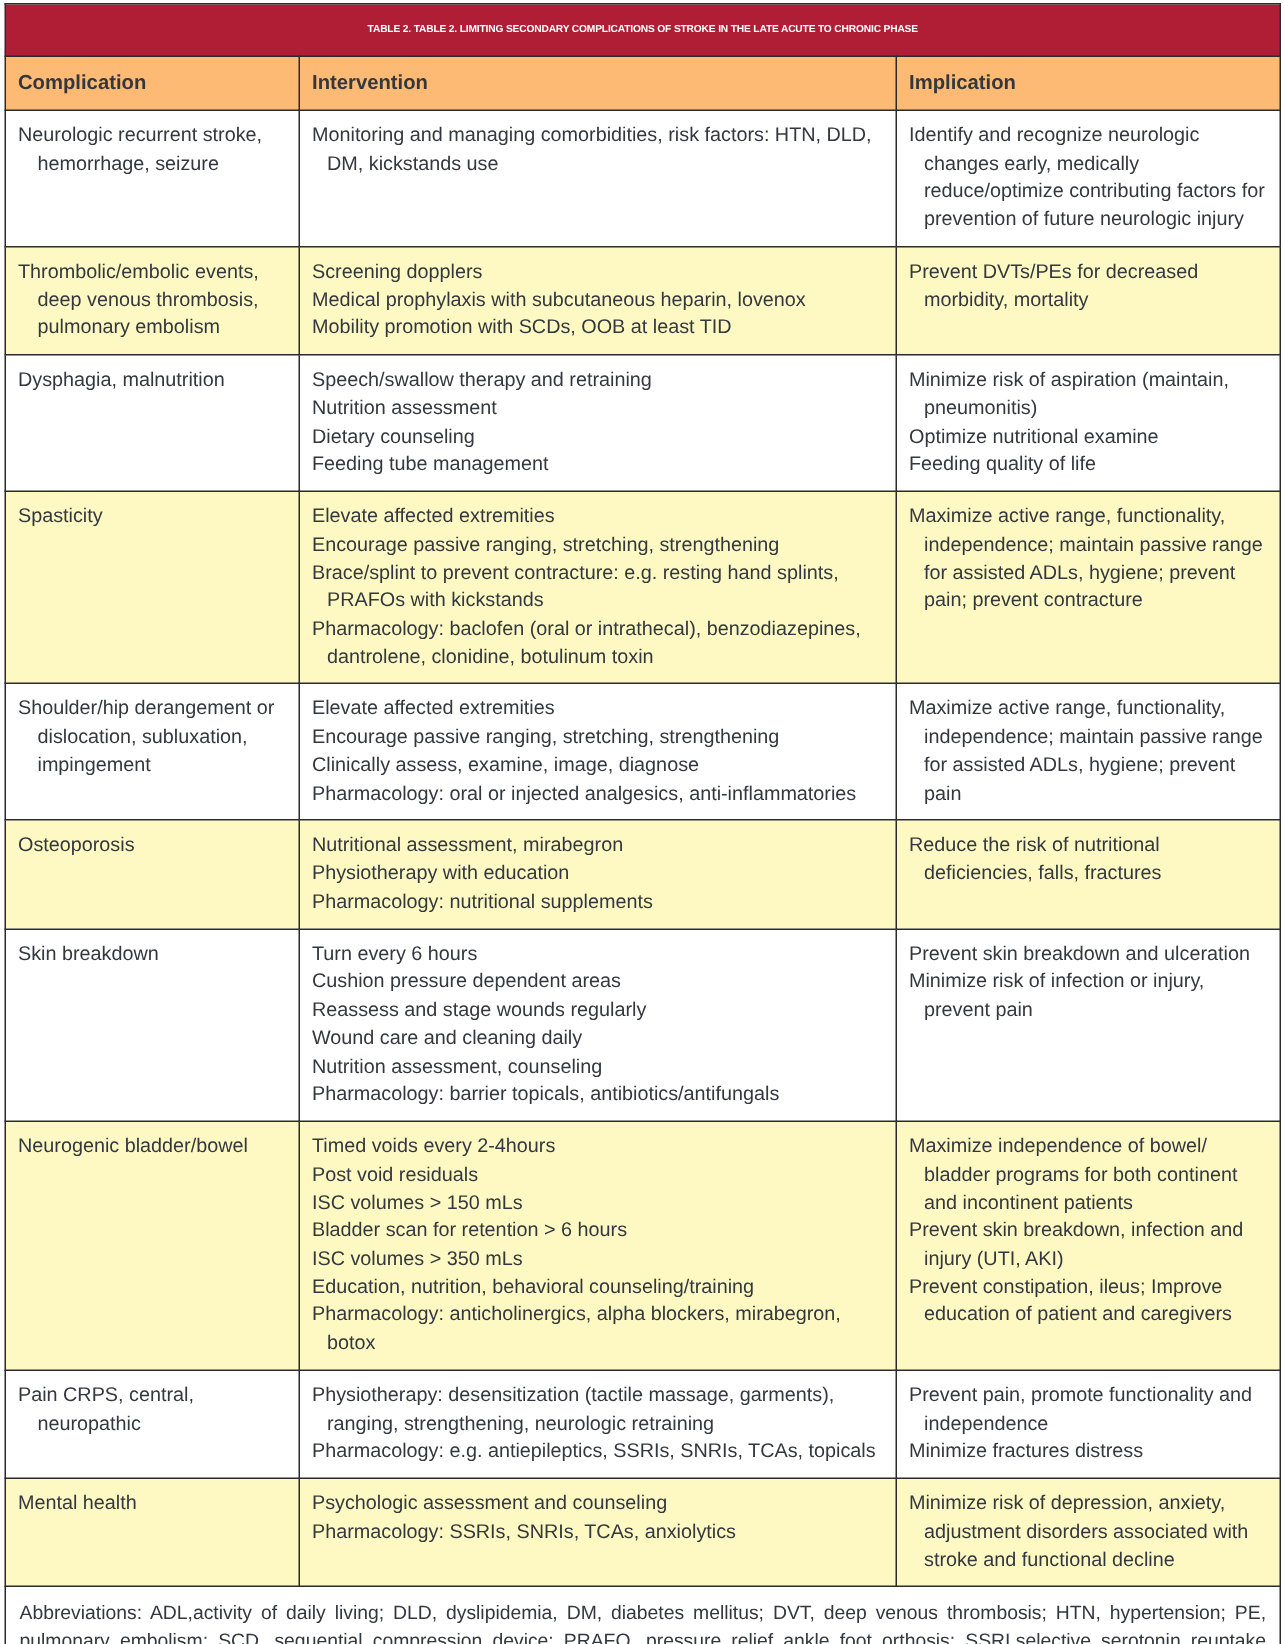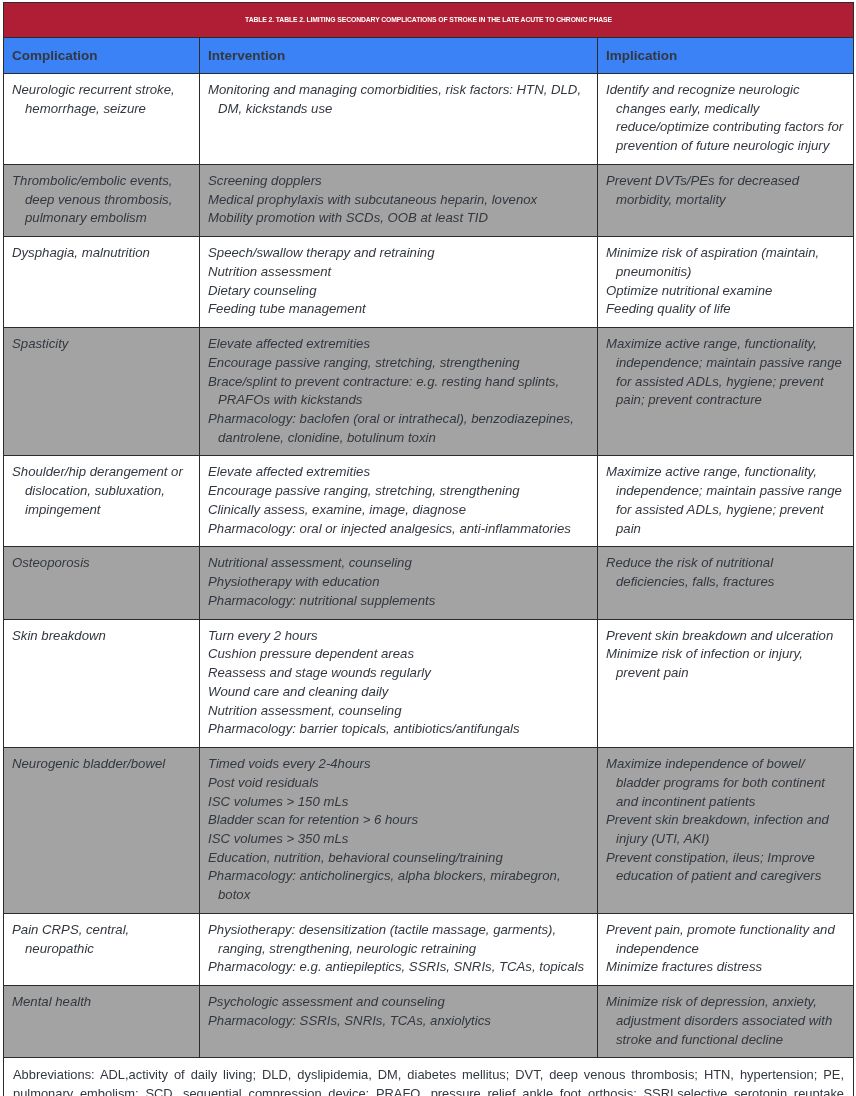--- a/index.html
+++ b/index.html
@@ -41,41 +41,40 @@
   .title-text {
     font-weight: bold;
     font-size: 13.2px;
     letter-spacing: -0.1px;
     white-space: nowrap;
     display: block;
   }
 
   
   tr.colhead-row td {
-    background: #3b82f6;
+    background: #fdba74;
     border: 1px solid #2b2b2b;
     padding: 6px 13px 7px 8px;
     vertical-align: middle;
     height: 22px;
   }
   .colhead-text {
     font-weight: bold;
     font-size: 13.5px;
   }
 
   
   td.cell {
     border: 1px solid #2b2b2b;
     vertical-align: top;
     padding: 7px 7px 8px 8px;
     font-size: 13.2px;
     line-height: 1.42;
-    font-style: italic;
-  }
-  tr.shade td.cell { background: #a3a3a3; }
+  }
+  tr.shade td.cell { background: #fef9c3; }
   tr.plain td.cell { background: #ffffff; }
 
   
   .ln {
     display: block;
     padding-left: 10px;
     text-indent: -10px;
     white-space: normal;
   }
   .ln + .ln { margin-top: 0; }
@@ -196,34 +195,34 @@
           </td>
           <td class="cell">
             <span class="ln">Maximize active range, functionality, independence; maintain passive range for assisted ADLs, hygiene; prevent pain</span>
           </td>
         </tr>
         <tr class="row shade">
           <td class="cell">
             <span class="ln deep">Osteoporosis</span>
           </td>
           <td class="cell">
-            <span class="ln">Nutritional assessment, counseling</span>
+            <span class="ln">Nutritional assessment, mirabegron</span>
             <span class="ln">Physiotherapy with education</span>
             <span class="ln">Pharmacology: nutritional supplements</span>
           </td>
           <td class="cell">
             <span class="ln">Reduce the risk of nutritional deficiencies, falls, fractures</span>
           </td>
         </tr>
         <tr class="row plain">
           <td class="cell">
             <span class="ln deep">Skin breakdown</span>
           </td>
           <td class="cell">
-            <span class="ln">Turn every 2 hours</span>
+            <span class="ln">Turn every 6 hours</span>
             <span class="ln">Cushion pressure dependent areas</span>
             <span class="ln">Reassess and stage wounds regularly</span>
             <span class="ln">Wound care and cleaning daily</span>
             <span class="ln">Nutrition assessment, counseling</span>
             <span class="ln">Pharmacology: barrier topicals, antibiotics/antifungals</span>
           </td>
           <td class="cell">
             <span class="ln">Prevent skin breakdown and ulceration</span>
             <span class="ln">Minimize risk of infection or injury, prevent pain</span>
           </td>

